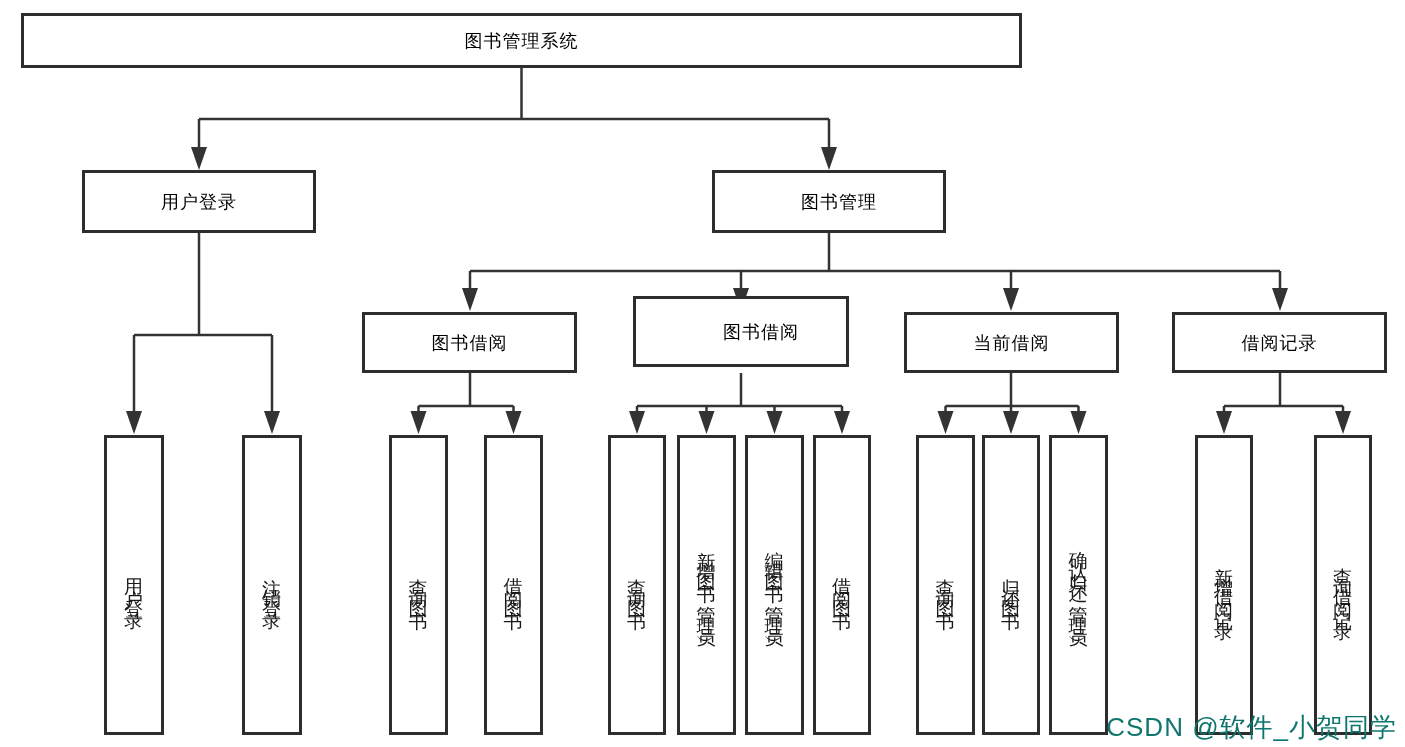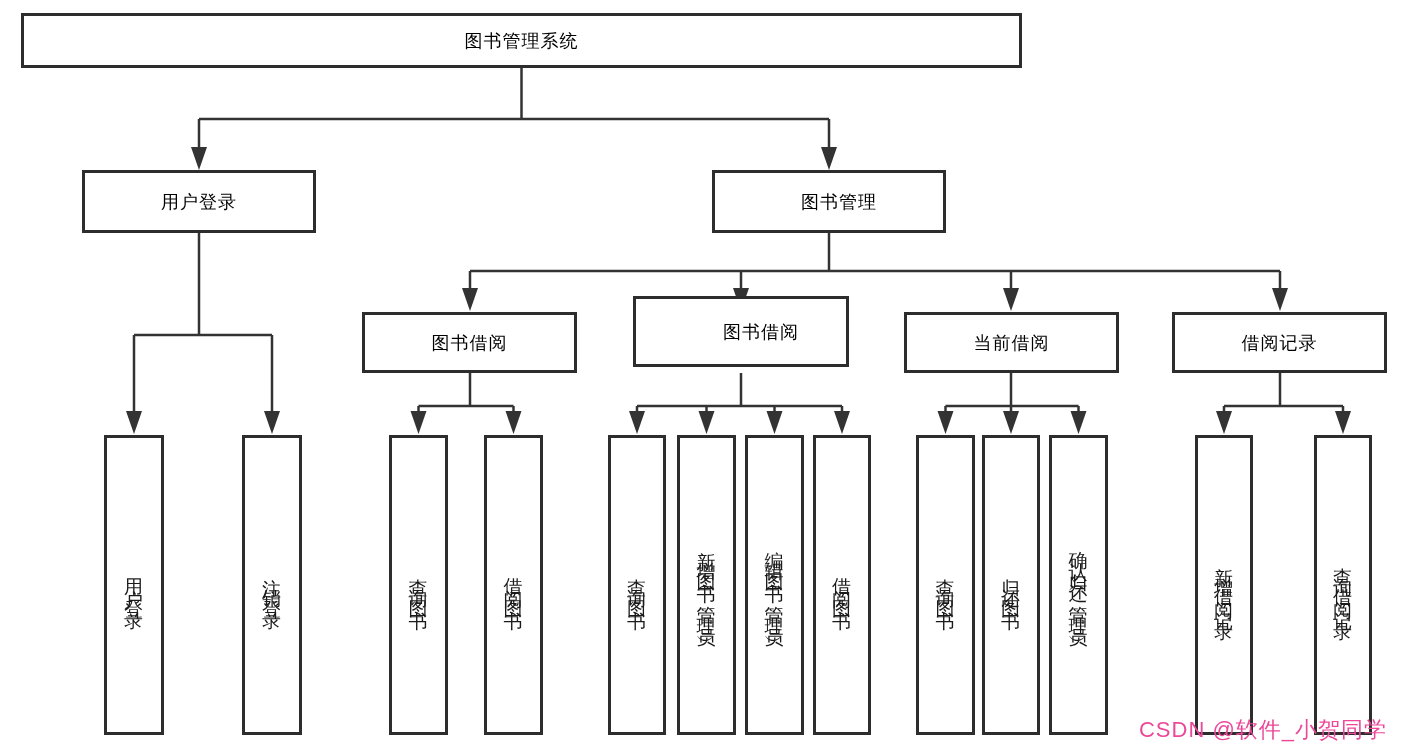--- a/index.html
+++ b/index.html
@@ -45,24 +45,24 @@
     font-size: 19px;
     color: #1a1a1a;
     letter-spacing: 11px;
     line-height: 1;
     top: 435px;
     height: 300px;
     z-index: 2;
   }
   .watermark {
     position: absolute;
-    right: 18px;
+    right: 8px;
     bottom: 2px;
-    font-size: 22px;
-    color: #ec4899;
+    font-size: 26px;
+    color: #0f766e;
     letter-spacing: 1px;
     z-index: 3;
     white-space: nowrap;
   }
 </style>
 </head>
 <body>
 
 <div class="stage">
 

